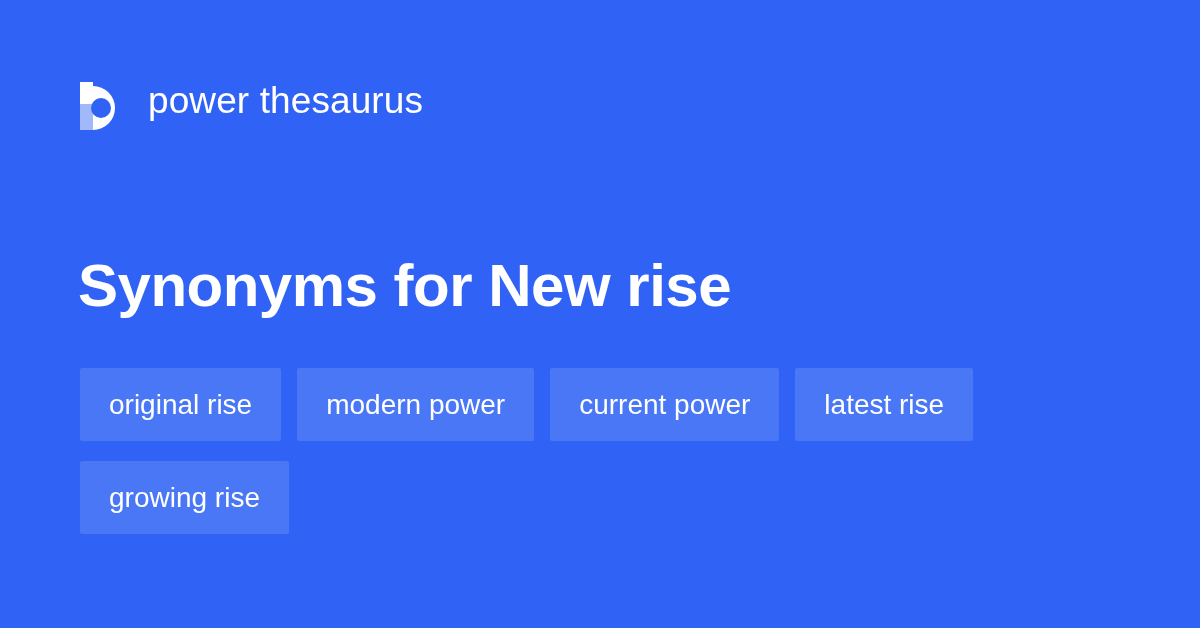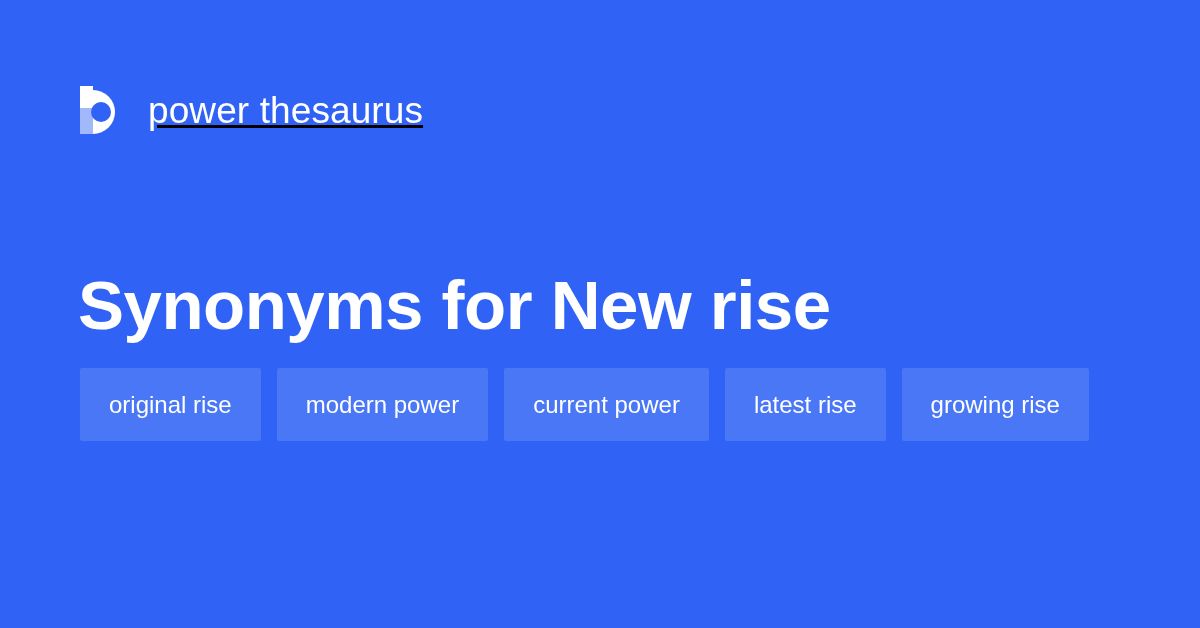--- a/index.html
+++ b/index.html
@@ -23,23 +23,22 @@
     background: #3063f5;
     box-sizing: border-box;
   }
 
   
   .brand {
     position: absolute;
     left: 80px;
     top: 82px;
     display: flex;
-    align-items: center;
+    align-items: flex-start;
     height: 56px;
-    text-decoration: underline;
   }
 
   .brand-mark {
     width: 44px;
     height: 48px;
     display: block;
     flex: 0 0 auto;
   }
 
   .brand-name {
@@ -49,23 +48,23 @@
     font-weight: 400;
     letter-spacing: 0.1px;
     line-height: 1;
     white-space: nowrap;
   }
 
   
   .headline {
     position: absolute;
     left: 78px;
-    top: 213px;
+    top: 199px;
     color: #ffffff;
-    font-size: 69px;
+    font-size: 60px;
     font-weight: 700;
     line-height: 94px;
     letter-spacing: -0.5px;
     white-space: nowrap;
   }
 
   
   .chips {
     position: absolute;
     left: 80px;
@@ -73,21 +72,21 @@
     width: 1040px;
     display: flex;
     flex-wrap: wrap;
     gap: 20px 16px;
     align-content: flex-start;
   }
 
   .chip {
     background: #4a77f6;
     color: #ffffff;
-    font-size: 24px;
+    font-size: 28px;
     font-weight: 400;
     line-height: 1;
     border-radius: 2px;
     padding: 0 29px;
     height: 73px;
     display: flex;
     align-items: center;
     justify-content: center;
     white-space: nowrap;
     box-sizing: border-box;

